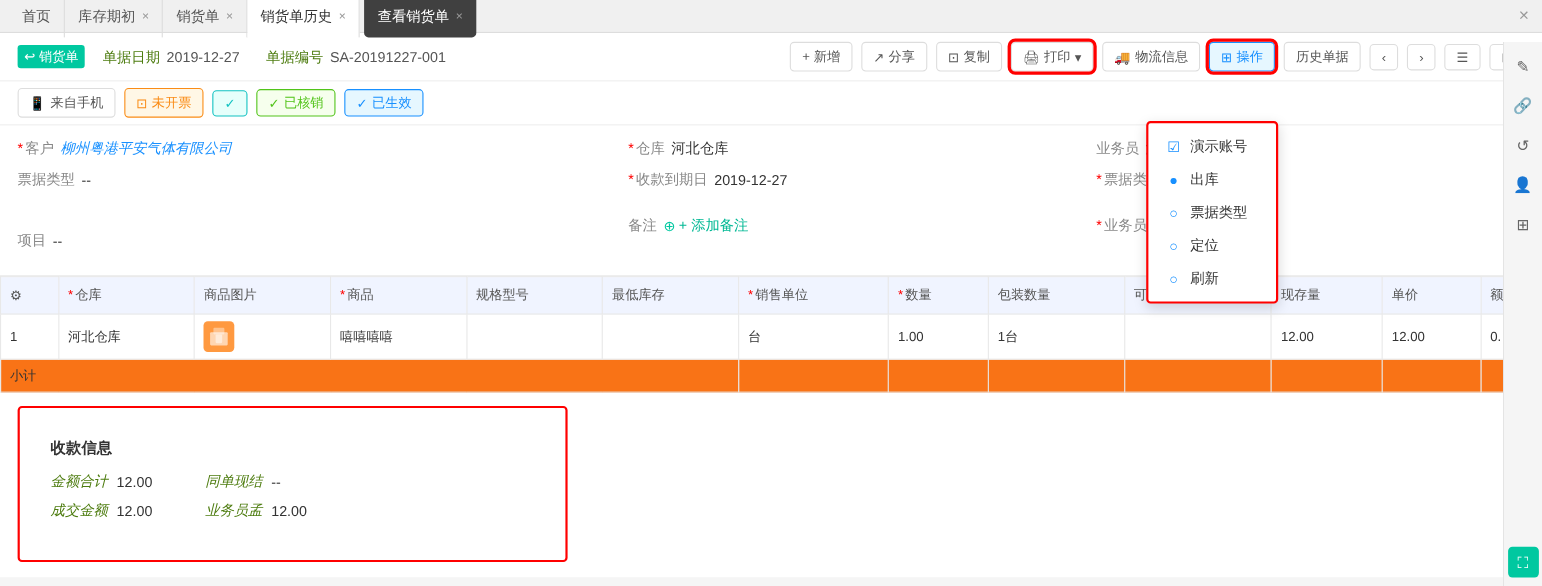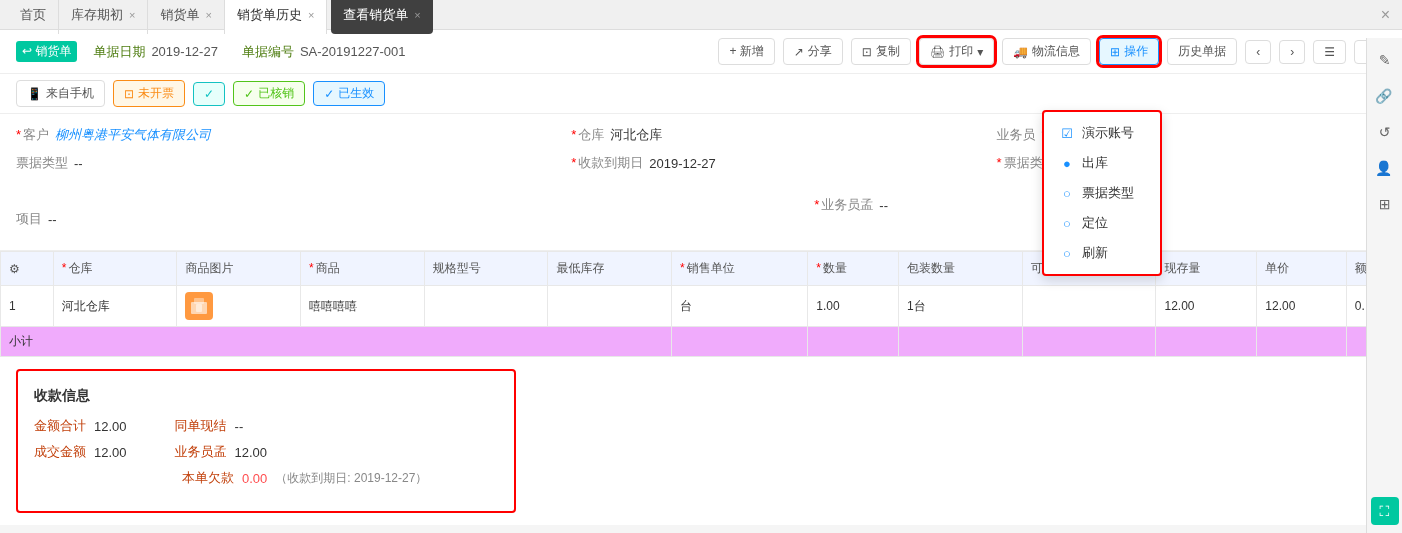--- a/index.html
+++ b/index.html
@@ -88,37 +88,37 @@
     table { width: 100%; border-collapse: collapse; font-size: 12px; }
     thead tr { background: #f0f4ff; }
     thead th {
       padding: 8px 8px; text-align: left; border: 1px solid #e8e8e8; color: #555;
       white-space: nowrap; font-weight: normal;
     }
     thead th.required::before { content: '*'; color: red; margin-right: 2px; }
     tbody tr { background: #fff; }
     tbody tr:nth-child(even) { background: #fafafa; }
     tbody td { padding: 6px 8px; border: 1px solid #e8e8e8; vertical-align: middle; }
-    tbody tr.subtotal td { background: #f0abfc; font-weight: 500; }
+    tbody tr.subtotal td { background: #f97316; font-weight: 500; }
 
     
     .product-img {
       width: 28px; height: 28px; background: #ff9940; border-radius: 4px;
       display: flex; align-items: center; justify-content: center;
     }
 
     
     .bottom-section { display: flex; padding: 12px 16px; gap: 32px; }
     .receipt-info {
-      border: 2px solid red; border-radius: 4px; padding: 16px; min-width: 500px;
+      border: 2px solid red; border-radius: 4px; padding: 28px; min-width: 500px;
     }
     .receipt-title { font-weight: bold; font-size: 14px; margin-bottom: 12px; }
     .receipt-row { display: flex; gap: 48px; margin-bottom: 8px; }
     .receipt-field { display: flex; align-items: center; gap: 8px; }
-    .receipt-label { color: #c2410c; }
+    .receipt-label { color: #4d7c0f; font-style: italic; }
     .receipt-value { color: #333; }
     .receipt-value.red { color: #ff4d4f; }
     .hint-text { color: #888; font-size: 12px; }
 
     
     .right-sidebar {
       position: fixed; right: 0; top: 38px; width: 36px; height: calc(100% - 38px);
       background: #f5f5f5; border-left: 1px solid #ddd;
       display: flex; flex-direction: column; align-items: center; padding-top: 8px; gap: 8px;
     }
@@ -284,20 +284,27 @@
       </div>
       <div class="form-field" style="flex:1.5;">
         <span class="form-label required">票据类型</span>
         <span class="form-value">不开票</span>
       </div>
     </div>
     <div class="form-row">
       <div class="form-field" style="flex:2;margin-top:28px;">
         <span class="form-label">项目</span>
         <span class="form-value">--</span>
+      </div>
+      <div class="form-field" style="flex:1.5;">
+        <span class="form-label">备注</span>
+        <span class="form-add">
+          <span style="color:#00c8a0;">⊕</span>
+          <span>+ 添加备注</span>
+        </span>
       </div>
       <div class="form-field" style="flex:1.5;">
         <span class="form-label required">业务员孟</span>
         <span class="form-value">--</span>
       </div>
     </div>
   </div>
 
   <div class="table-scroll-container">
     <table>
@@ -372,27 +379,20 @@
       <div class="receipt-row">
         <div class="receipt-field">
           <span class="receipt-label">成交金额</span>
           <span class="receipt-value">12.00</span>
         </div>
         <div class="receipt-field">
           <span class="receipt-label">业务员孟</span>
           <span class="receipt-value">12.00</span>
         </div>
       </div>
-      <div class="receipt-row">
-        <div class="receipt-field" style="margin-left: 148px;">
-          <span class="receipt-label">本单欠款</span>
-          <span class="receipt-value red">0.00</span>
-          <span class="hint-text">（收款到期日: 2019-12-27）</span>
-        </div>
-      </div>
     </div>
   </div>
 
 </div>
 
 <div class="right-sidebar">
   <div class="sidebar-icon" title="编辑">✎</div>
   <div class="sidebar-icon" title="链接">🔗</div>
   <div class="sidebar-icon" title="历史">↺</div>
   <div class="sidebar-icon" title="用户">👤</div>

